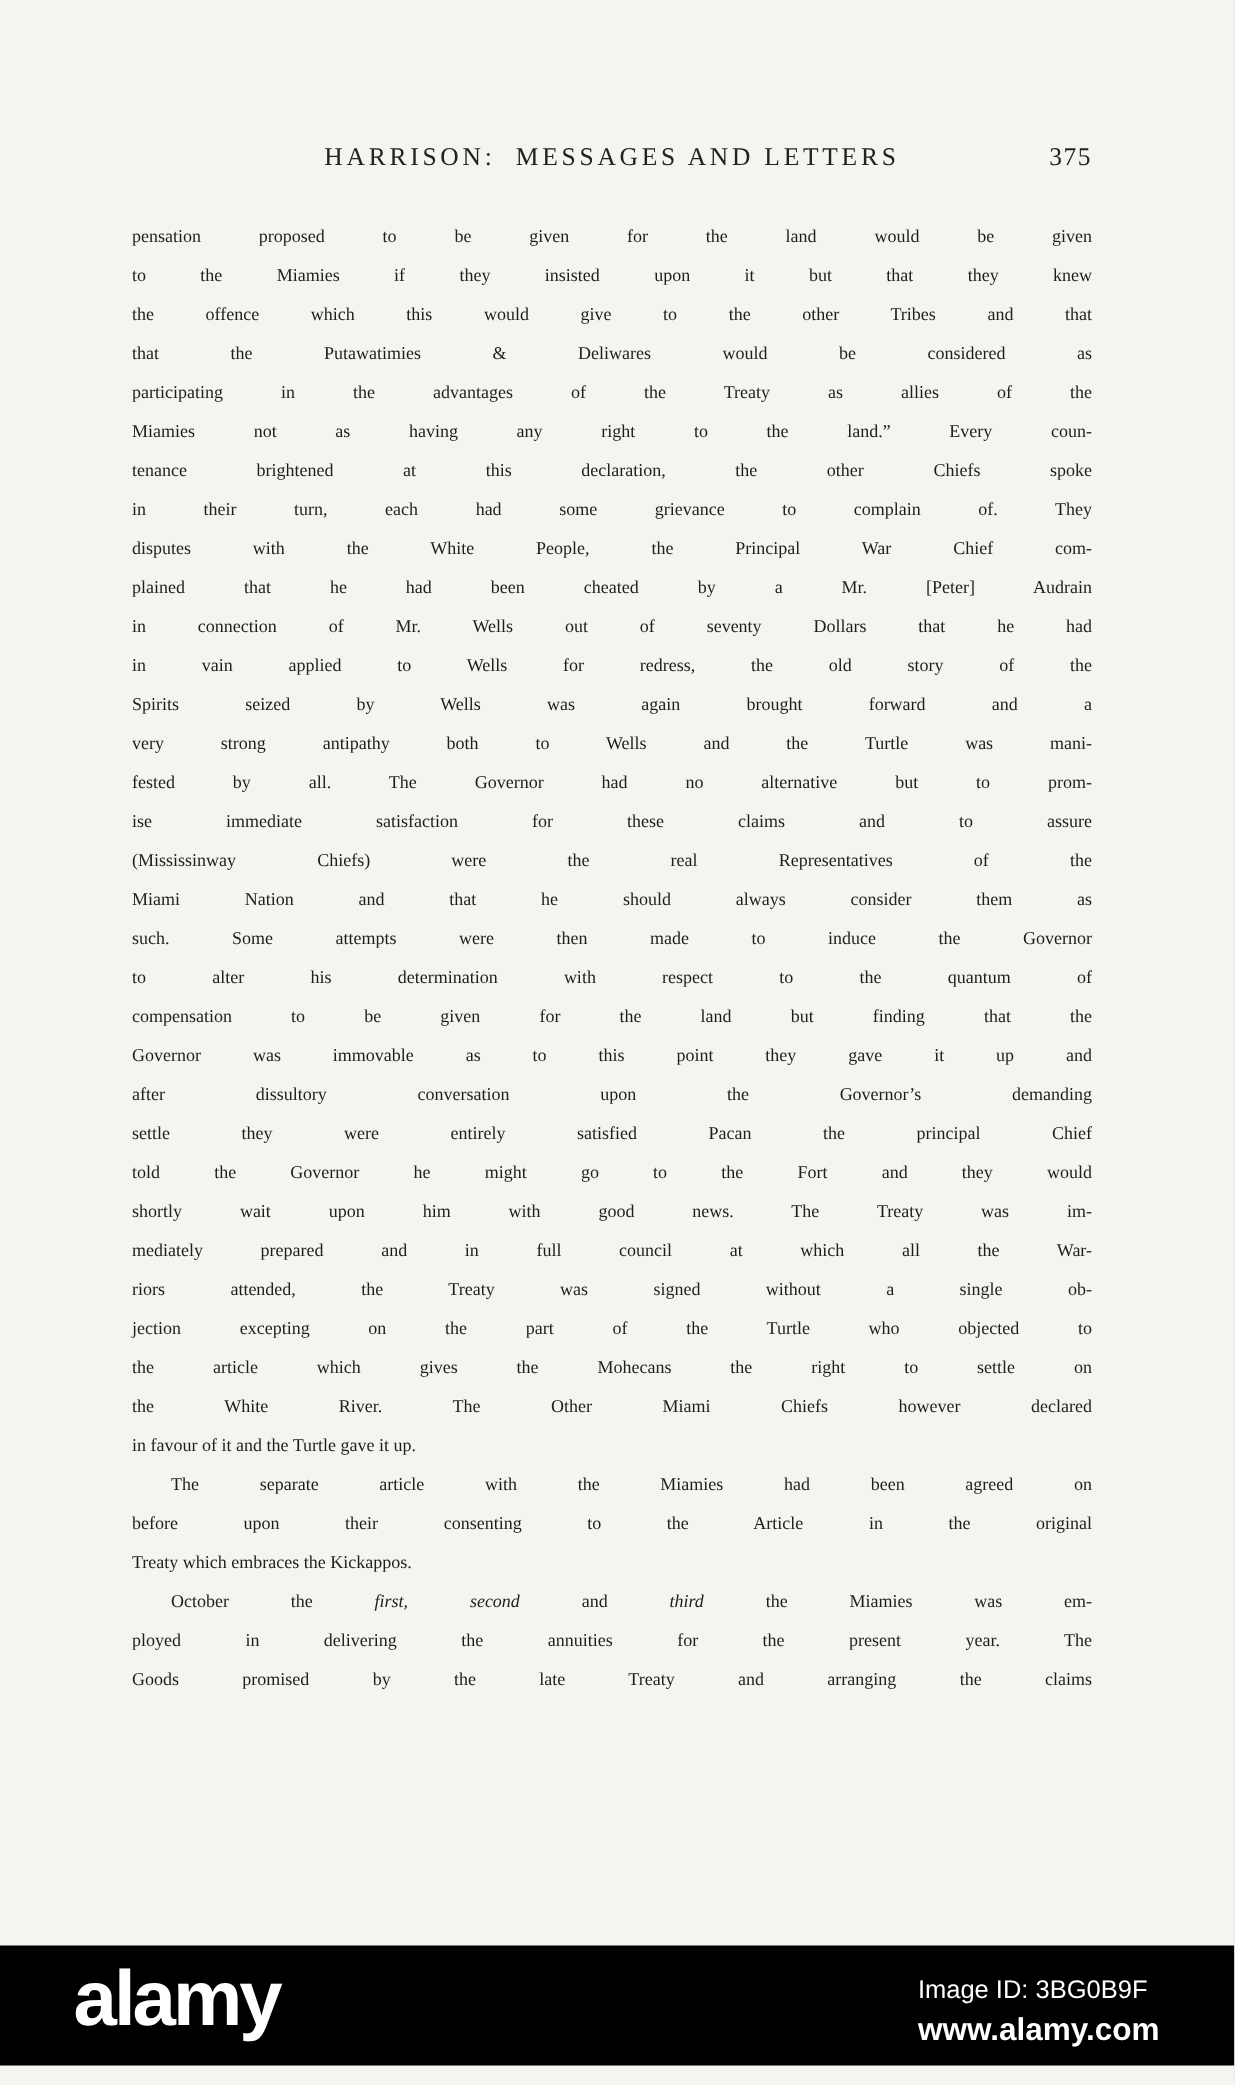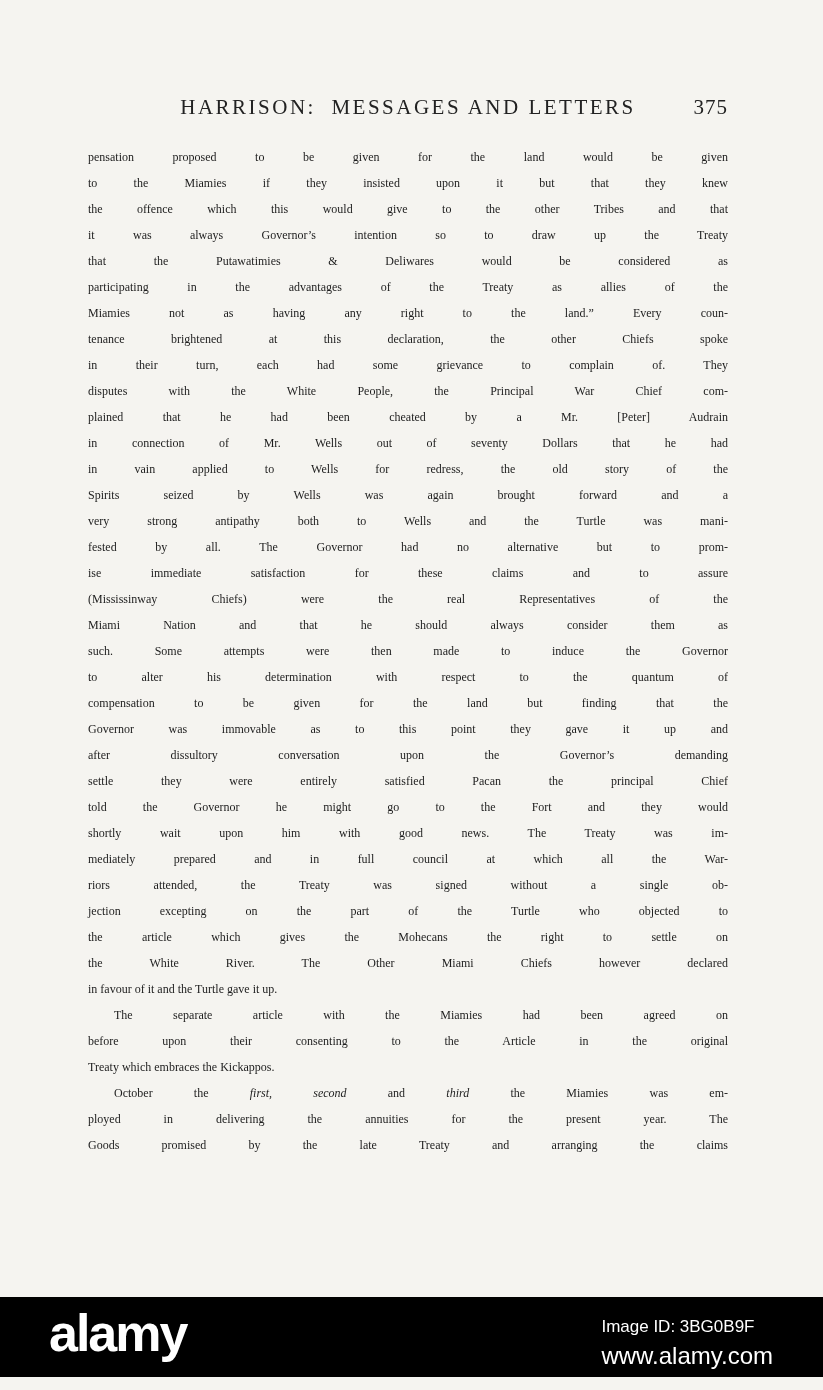--- a/index.html
+++ b/index.html
@@ -12,21 +12,21 @@
     color:#1f1f1f;
   }
   .text-col {
     position:absolute;
     left:88px; top:95px;
     width:640px;
   }
   .header {
     position:relative;
     height:26px;
-    font-size:21px;
+    font-size:17px;
     letter-spacing:2.5px;
     color:#222;
   }
   .header-title {
     display:block;
     text-align:center;
     white-space:pre;
   }
   .header-page {
     position:absolute;
@@ -64,37 +64,36 @@
     line-height:1;
   }
   .alamy-meta {
     position:absolute;
     right:50px; top:20px;
     text-align:left;
     color:#fff;
     font-family:"Liberation Sans", sans-serif;
   }
   .alamy-id { font-size:17px; font-weight:normal; }
-  .alamy-url { font-size:24px; font-weight:normal; margin-top:5px; }
+  .alamy-url { font-size:21px; font-weight:bold; margin-top:5px; }
 </style>
 </head>
 <body>
 
 <div class="sheet">
   <div class="text-col">
     <div class="header">
       <span class="header-title">HARRISON:  MESSAGES AND LETTERS</span>
       <span class="header-page">375</span>
     </div>
     <div class="body-text" id="body-text">
         <div>
           <div class="line"><span>pensation proposed to be given for the land would be given</span></div>
           <div class="line"><span>to the Miamies if they insisted upon it but that they knew</span></div>
           <div class="line"><span>the offence which this would give to the other Tribes and that</span></div>
-          <div class="line"><span>it was always Governor’s intention so to draw up the Treaty</span></div>
           <div class="line"><span>that the Putawatimies &amp; Deliwares would be considered as</span></div>
           <div class="line"><span>participating in the advantages of the Treaty as allies of the</span></div>
           <div class="line"><span>Miamies not as having any right to the land.”  Every coun-</span></div>
           <div class="line"><span>tenance brightened at this declaration, the other Chiefs spoke</span></div>
           <div class="line"><span>in their turn, each had some grievance to complain of.  They</span></div>
           <div class="line"><span>disputes with the White People, the Principal War Chief com-</span></div>
           <div class="line"><span>plained that he had been cheated by a Mr. [Peter] Audrain</span></div>
           <div class="line"><span>in connection of Mr. Wells out of seventy Dollars that he had</span></div>
           <div class="line"><span>in vain applied to Wells for redress, the old story of the</span></div>
           <div class="line"><span>Spirits seized by Wells was again brought forward and a</span></div>

